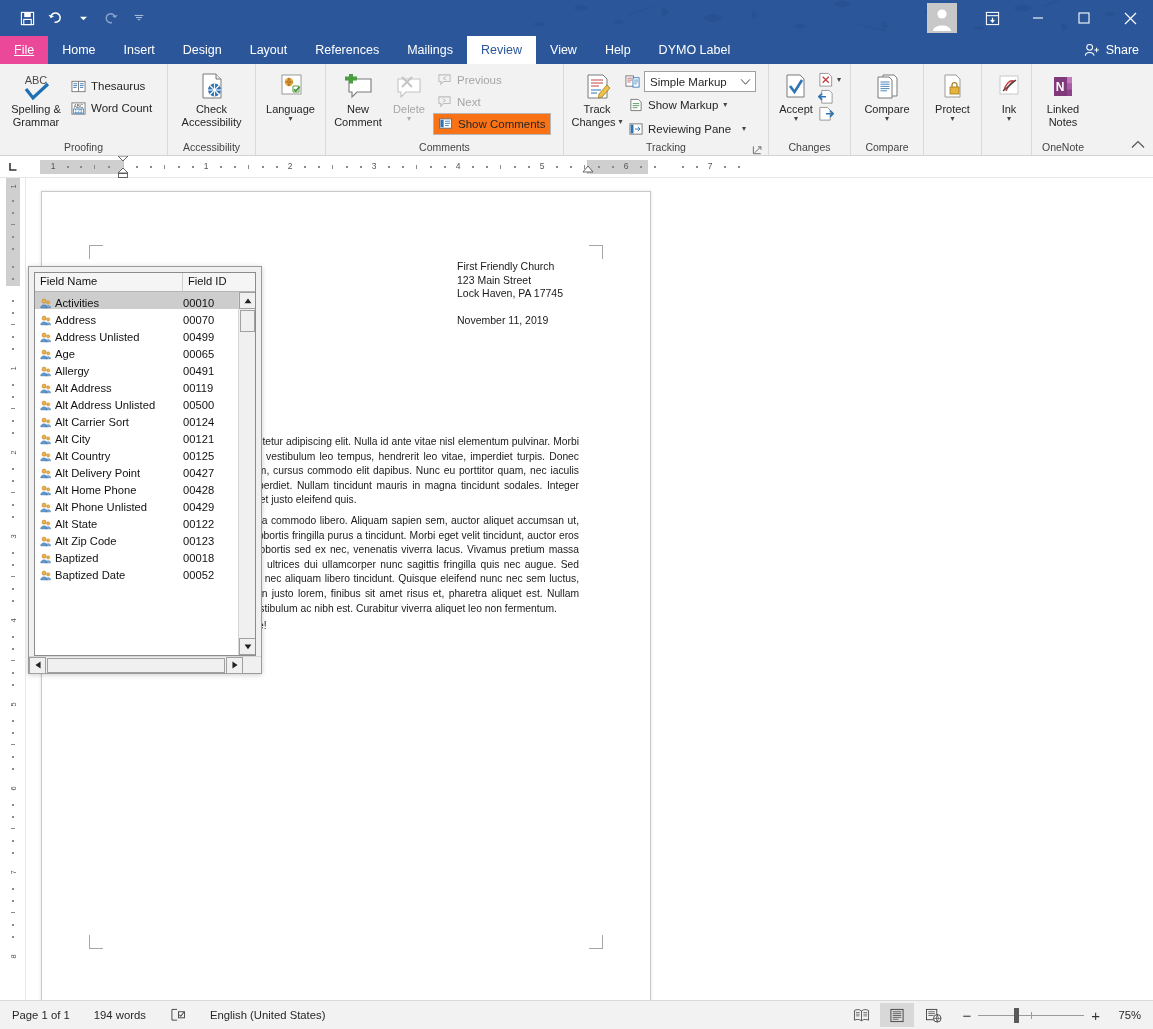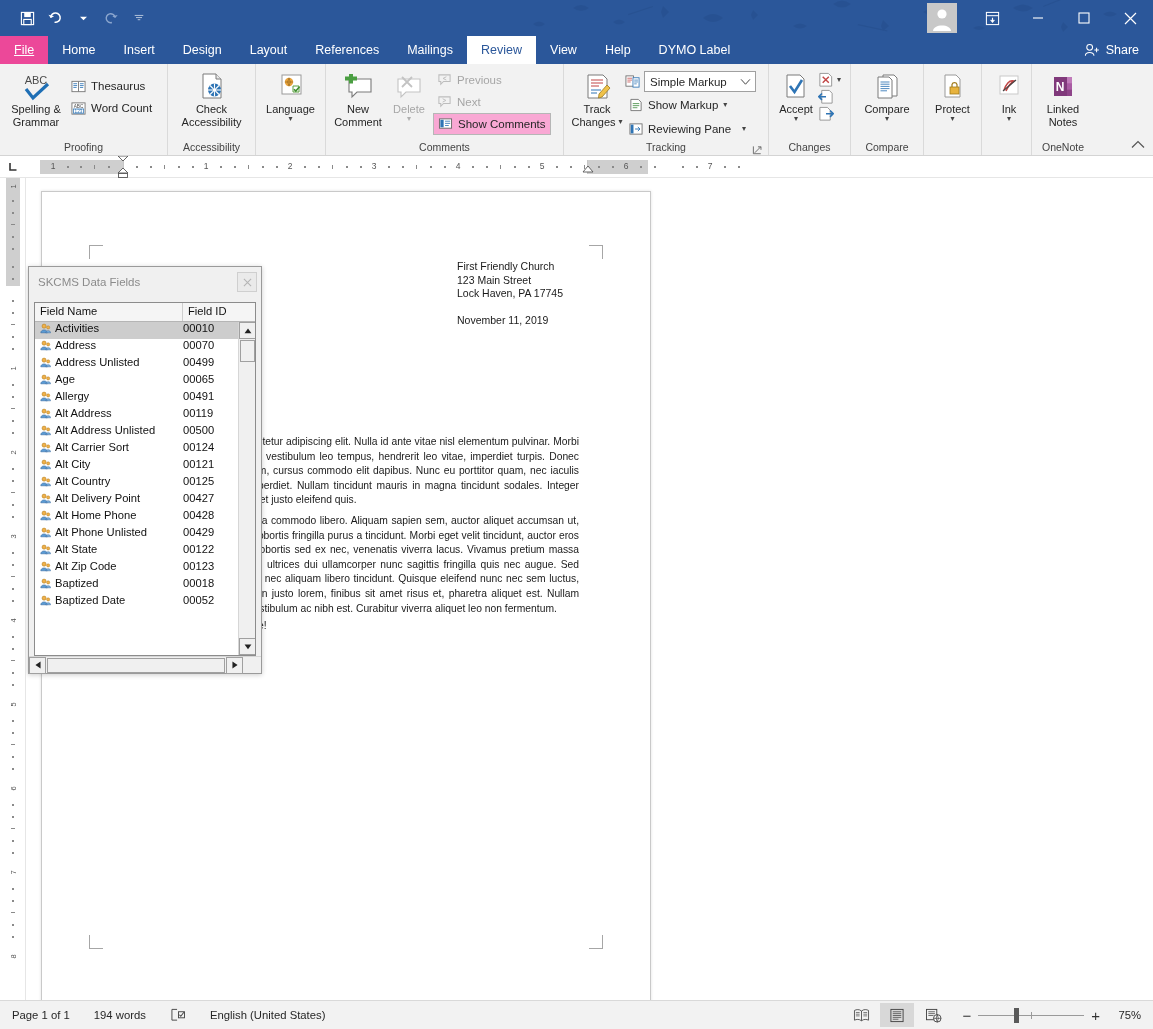--- a/index.html
+++ b/index.html
@@ -82,21 +82,21 @@
     display: flex; flex-direction: column; align-items: center; justify-content: flex-start;
     font-size: 11px; color: #262626; padding: 2px 5px; text-align: center;
     line-height: 12.5px; min-width: 44px;
   }
   .big-btn .ico { height: 32px; display: flex; align-items: center; justify-content: center; }
   .small-btn {
     display: flex; align-items: center; gap: 5px; font-size: 11.5px;
     color: #262626; padding: 2px 4px; height: 22px; white-space: nowrap;
   }
   .small-btn.disabled { color: #a6a6a6; }
-  .small-btn.checked { background: #f9a8d4; border: 1px solid #b6b6b6; }
+  .small-btn.checked { background: #f97316; border: 1px solid #b6b6b6; }
   .vstack { display: flex; flex-direction: column; justify-content: center; padding-top: 2px; }
   .caret { font-size: 8px; line-height: 6px; color: #444; }
   .combo {
     display: flex; align-items: center; justify-content: space-between;
     width: 112px; height: 21px; border: 1px solid #a0a0a0; background: #fff;
     font-size: 11.5px; padding: 0 4px 0 5px; color: #262626;
   }
   .dialog-launcher {
     position: absolute; right: 4px; bottom: 1px; width: 12px; height: 12px;
     color: #555;
@@ -192,21 +192,21 @@
     flex: 1; display: flex; flex-direction: column; overflow: hidden;
   }
   .grid-head { display: flex; height: 19px; background: #f5f5f5; border-bottom: 1px solid #b5b5b5; flex: none; }
   .grid-head div {
     font-size: 11.2px; color: #111; padding: 2px 0 0 5px; border-right: 1px solid #cecece;
   }
   .gh-name { width: 148px; }
   .gh-id { width: 56px; border-right: none !important; }
   .gh-spacer { flex: 1; border-right: none !important; }
   .grid-body { flex: 1; overflow: hidden; position: relative; }
-  .grow { display: flex; height: 17px; align-items: flex-start; font-size: 11.2px; color: #111; }
+  .grow { display: flex; height: 17px; align-items: flex-end; font-size: 11.2px; color: #111; }
   .grow.sel { background: #cdcdcd; }
   .grow .nm { width: 148px; display: flex; align-items: center; gap: 4px; padding-left: 5px; }
   .grow .id { width: 56px; }
   .gicon { width: 11px; height: 11px; flex: none; }
   .grid-vscroll {
     position: absolute; right: 0; top: 0; width: 17px; bottom: 0; background: #f0f0f0;
     border-left: 1px solid #d6d6d6;
   }
   .sb-btn {
     width: 17px; height: 17px; background: #f0f0f0; border: 1px solid #a0a0a0;
@@ -848,28 +848,20 @@
 
         <div class="caret-line"></div>
 
         <div class="body-text" style="top:243px">Lorem ipsum dolor sit amet, consectetur adipiscing elit. Nulla id ante vitae nisl elementum pulvinar. Morbi cursus facilisis facilisis. Vestibulum vestibulum leo tempus, hendrerit leo vitae, imperdiet turpis. Donec dignissim purus vel sapien interdum, cursus commodo elit dapibus. Nunc eu porttitor quam, nec iaculis ante. Mauris mollis sed erat a imperdiet. Nullam tincidunt mauris in magna tincidunt sodales. Integer imperdiet dictum lectus, vel imperdiet justo eleifend quis.</div>
         <div class="body-text" style="top:322px">Vivamus vitae placerat eros, gravida commodo libero. Aliquam sapien sem, auctor aliquet accumsan ut, vestibulum vitae arcu. Vestibulum lobortis fringilla purus a tincidunt. Morbi eget velit tincidunt, auctor eros sed, dictum dolor. Nam ex lacus, lobortis sed ex nec, venenatis viverra lacus. Vivamus pretium massa sed sem finibus elementum. Etiam ultrices dui ullamcorper nunc sagittis fringilla quis nec augue. Sed pretium enim in lectus ullamcorper, nec aliquam libero tincidunt. Quisque eleifend nunc nec sem luctus, vel volutpat quam faucibus. Aenean justo lorem, finibus sit amet risus et, pharetra aliquet est. Nullam semper eu mauris vel maximus. Vestibulum ac nibh est. Curabitur viverra aliquet leo non fermentum.</div>
         <div class="body-text" style="top:427px;text-align:left">We look forward to seeing you there!</div>
         <div class="body-text" style="top:465px;text-align:left">Sincerely,</div>
       </div>
 
       <div class="skcms" style="left:2px;top:110px">
-        <div class="skcms-title">
-          <span>SKCMS Data Fields</span>
-          <div class="skcms-close">
-            <svg width="9" height="9" viewBox="0 0 10 10" stroke="#b4b4b4" stroke-width="1.2">
-              <path d="M1 1 L9 9 M9 1 L1 9"></path>
-            </svg>
-          </div>
-        </div>
 
 
         <div class="skcms-grid">
           <div class="grid-head">
             <div class="gh-name">Field Name</div>
             <div class="gh-id">Field ID</div>
             <div class="gh-spacer"></div>
           </div>
           <div class="grid-body">
             <div id="rows-host">

